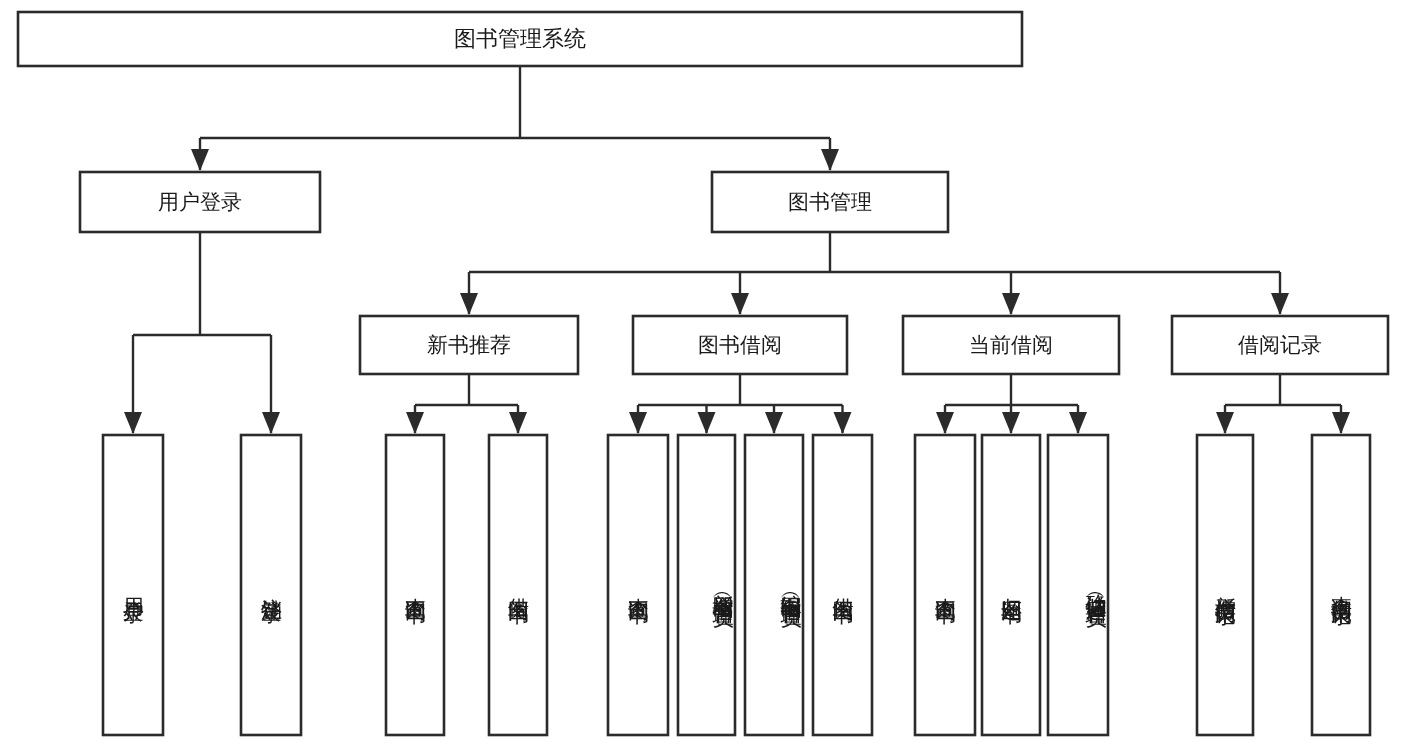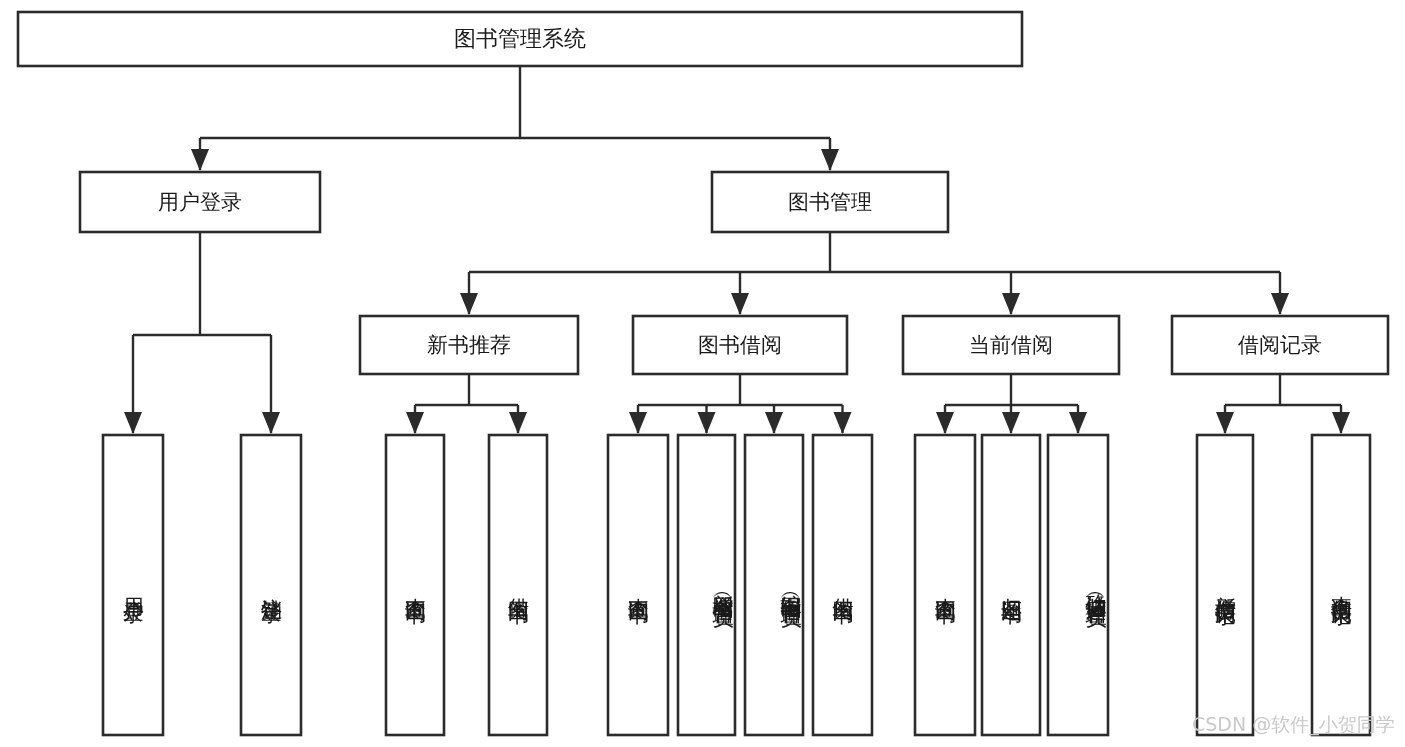--- a/index.html
+++ b/index.html
@@ -201,15 +201,14 @@
       <div class="leaf-label anchor-top" style="left: 678px; top: 435px; width: 57px; height: 300px;">新增图书（管理员）</div>
       <div class="leaf-label anchor-top" style="left: 745px; top: 435px; width: 58px; height: 300px;">编辑图书（管理员）</div>
       <div class="leaf-label" style="left: 813px; top: 435px; width: 59px; height: 300px;">借阅图书</div>
       <div class="leaf-label" style="left: 915px; top: 435px; width: 60px; height: 300px;">查询图书</div>
       <div class="leaf-label" style="left: 982px; top: 435px; width: 58px; height: 300px;">归还图书</div>
       <div class="leaf-label anchor-top" style="left: 1048px; top: 435px; width: 60px; height: 300px;">确认归还（管理员）</div>
       <div class="leaf-label" style="left: 1197px; top: 435px; width: 56px; height: 300px;">新增借阅记录</div>
       <div class="leaf-label" style="left: 1312px; top: 435px; width: 58px; height: 300px;">查询借阅记录</div>
     </div>
 
-  <div class="watermark" style="left: 1192px; top: 712px;">CSDN @软件_小贺同学</div>
 
 </div>
 
 </body></html>

